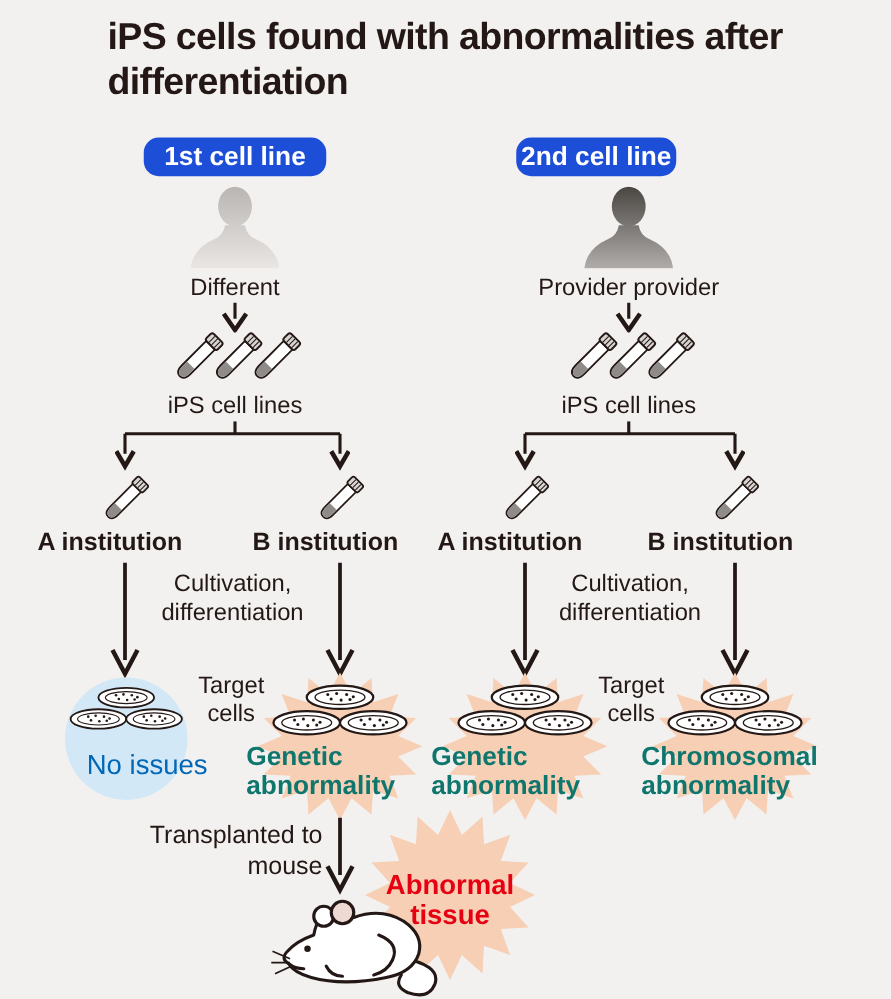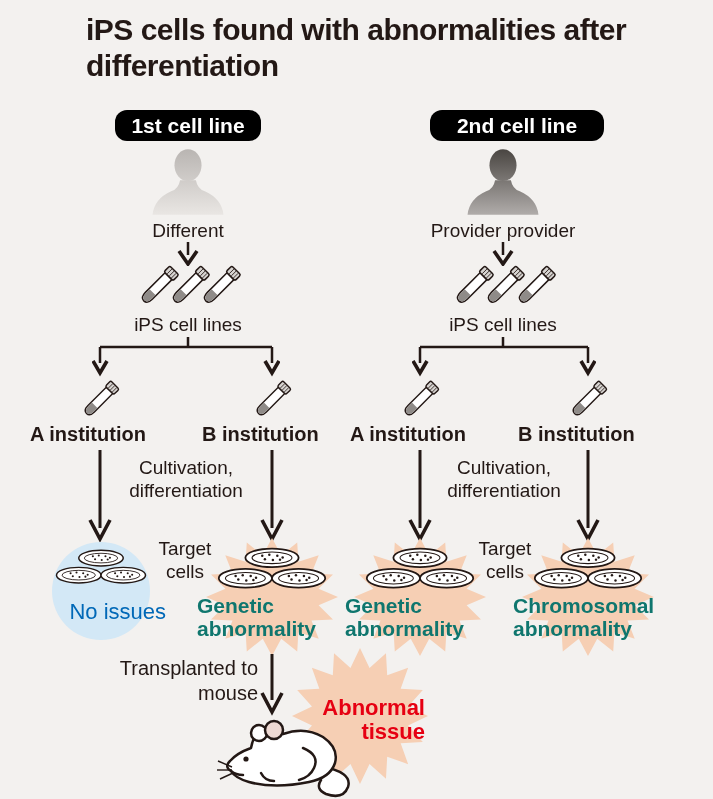--- a/index.html
+++ b/index.html
@@ -1,26 +1,26 @@
 <!DOCTYPE html>
 <html><head>
 <meta charset="utf-8">
 <style>
   *{margin:0;padding:0;box-sizing:border-box}
   html,body{background:#f3f1ef}
   .page{position:relative;width:713px;height:799px;background:#f3f1ef;
         font-family:"Liberation Sans",sans-serif;color:#231815;overflow:hidden}
   .abs{position:absolute}
   .title{font-size:30px;font-weight:bold;line-height:1.2;letter-spacing:-.5px;color:#231815}
-  .badge{background:#000000;color:#fff;font-weight:bold;font-size:21px;text-align:center;
+  .badge{background:#1d4ed8;color:#fff;font-weight:bold;font-size:21px;text-align:center;
          height:31px;line-height:31px;border-radius:12px}
   .lbl{font-size:19px;text-align:center;line-height:1.22;color:#231815}
   .inst{font-size:20px;font-weight:bold;color:#231815}
   .result-red{color:#0f766e;font-weight:bold;font-size:21px;text-align:left;line-height:1.08}
-  .result-red-lg{color:#e60012;font-weight:bold;font-size:22px;text-align:right;line-height:1.1}
+  .result-red-lg{color:#e60012;font-weight:bold;font-size:22px;text-align:center;line-height:1.1}
   .result-blue{color:#0068b7;font-weight:normal;font-size:22px;text-align:right}
   .circle{background:#d3e8f6;border-radius:50%}
   .right{text-align:right}
   svg{display:block}
 </style>
 </head>
 <body>
 
 <svg width="0" height="0" style="position:absolute" aria-hidden="true">
   <defs>
@@ -133,21 +133,21 @@
   <div class="abs" style="left:206px;top:538px;width:132px;height:118px">
     <svg class="abs" style="left:0;top:0" width="132" height="118" viewBox="0 0 100 100" preserveAspectRatio="none">
         <use href="#burst"></use>
       </svg>
     <svg class="abs" style="left:11px;top:9px" width="110" height="43" viewBox="0 0 124 48">
         <use href="#dishes3"></use>
       </svg>
     <div class="abs result-red" style="left:-9px;top:57px;width:150px">Genetic abnormality</div>
   </div>
 
-  <div class="abs badge" style="left:430px;top:110px;width:174px">2nd cell line</div>
+  <div class="abs badge" style="left:413px;top:110px;width:128px">2nd cell line</div>
 
   <svg class="abs" style="left:461px;top:149px" width="84" height="66" viewBox="0 0 90 70">
     <use href="#person" fill="url(#gradDark)"></use>
   </svg>
   <div class="abs lbl" style="left:403px;top:219px;width:200px">Provider provider</div>
 
   <svg class="abs" style="left:490px;top:242px" width="26" height="24" viewBox="0 0 26 24">
       <use href="#arrow-sm"></use>
     </svg>
 

